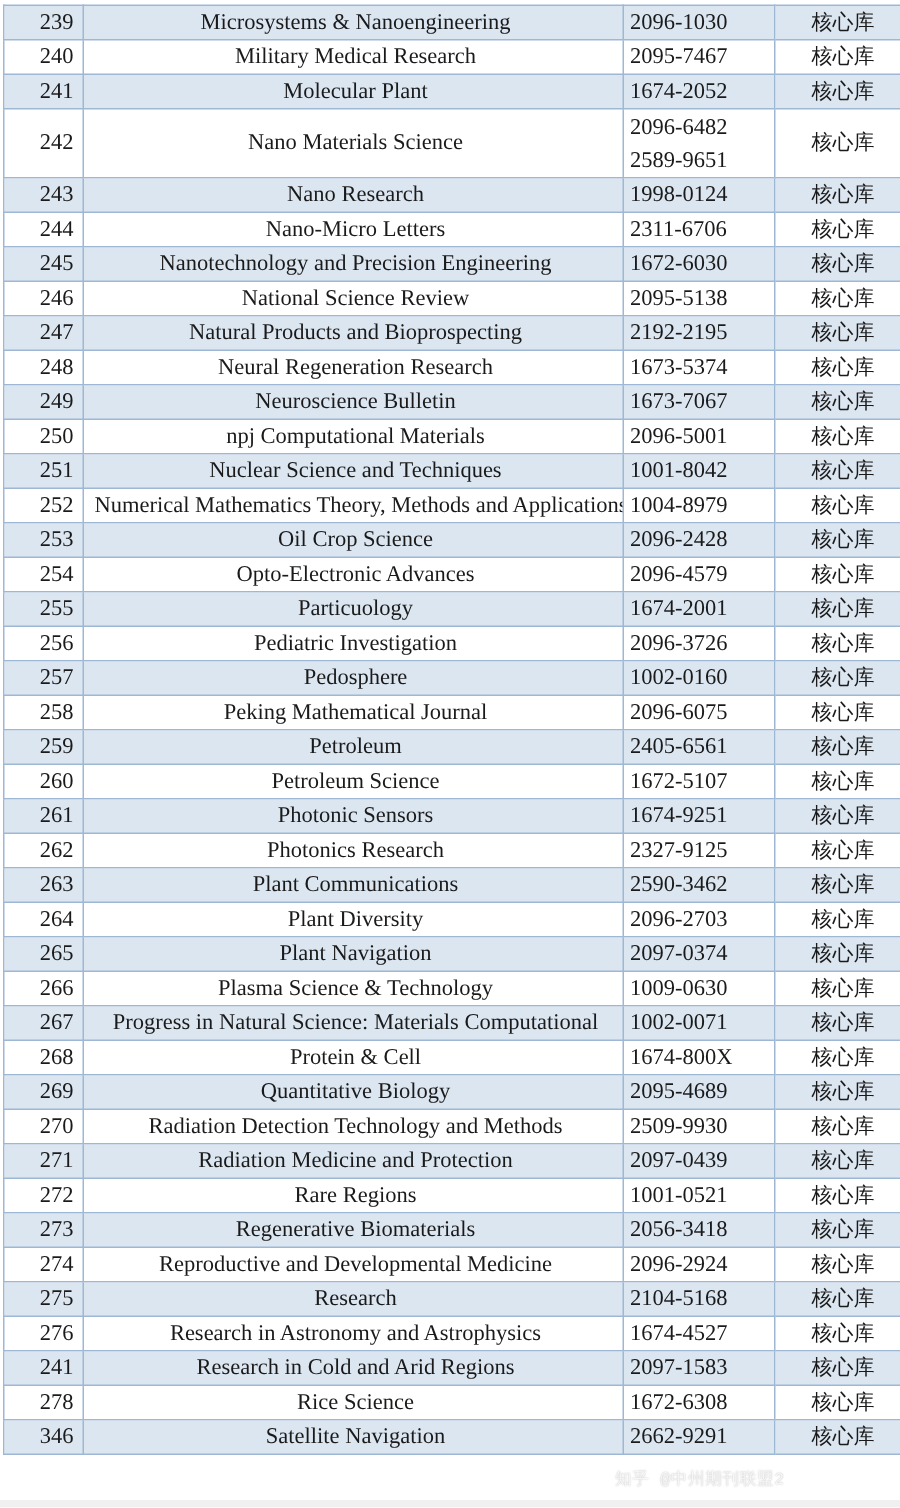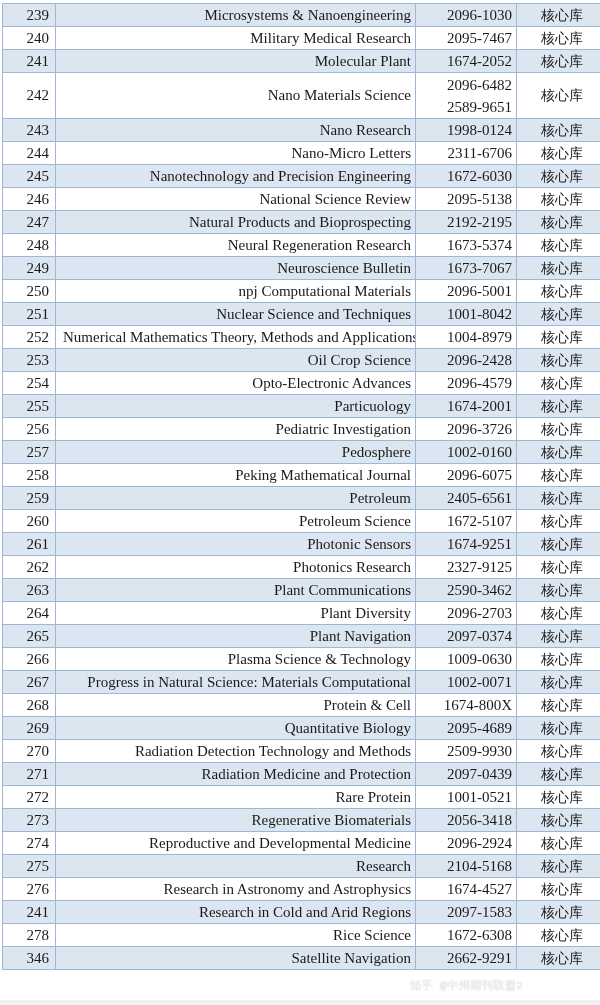--- a/index.html
+++ b/index.html
@@ -30,22 +30,22 @@
       height: 22px;
       line-height: 21px;
       vertical-align: middle;
       white-space: nowrap;
       overflow: hidden;
     }
     .journal-table tr.tall td { height: 45px; }
     .journal-table tr.shaded td { background: #dce6f1; }
     .journal-table tr.plain td { background: #ffffff; }
     .col-num { width: 42px; text-align: right; padding-right: 6px !important; }
-    .col-title { width: 348px; text-align: right; padding-left: 7px !important; }
-    .col-issn { width: 92px; text-align: right; }
+    .col-title { width: 348px; text-align: center; padding-left: 7px !important; }
+    .col-issn { width: 92px; text-align: left; }
     .col-cat { width: 82px; text-align: center; font-family: "DejaVu Sans", sans-serif; font-size: 14px; }
     .issn-line { display: block; line-height: 22px; }
     .watermark {
       position: absolute;
       left: 410px;
       top: 978px;
       font-family: Liberation Mono, monospace;
       font-size: 11px;
       color: rgba(255,255,255,0.85);
       text-shadow: 0 0 1px rgba(120,120,120,0.6);
@@ -326,21 +326,21 @@
       <tr class="shaded">
         <td class="col-num">271</td>
         <td class="col-title">Radiation Medicine and Protection</td>
         <td class="col-issn">
           <span class="issn-line">2097-0439</span>
         </td>
         <td class="col-cat">核心库</td>
       </tr>
       <tr class="plain">
         <td class="col-num">272</td>
-        <td class="col-title">Rare Protein</td>
+        <td class="col-title">Rare Regions</td>
         <td class="col-issn">
           <span class="issn-line">1001-0521</span>
         </td>
         <td class="col-cat">核心库</td>
       </tr>
       <tr class="shaded">
         <td class="col-num">273</td>
         <td class="col-title">Regenerative Biomaterials</td>
         <td class="col-issn">
           <span class="issn-line">2056-3418</span>

